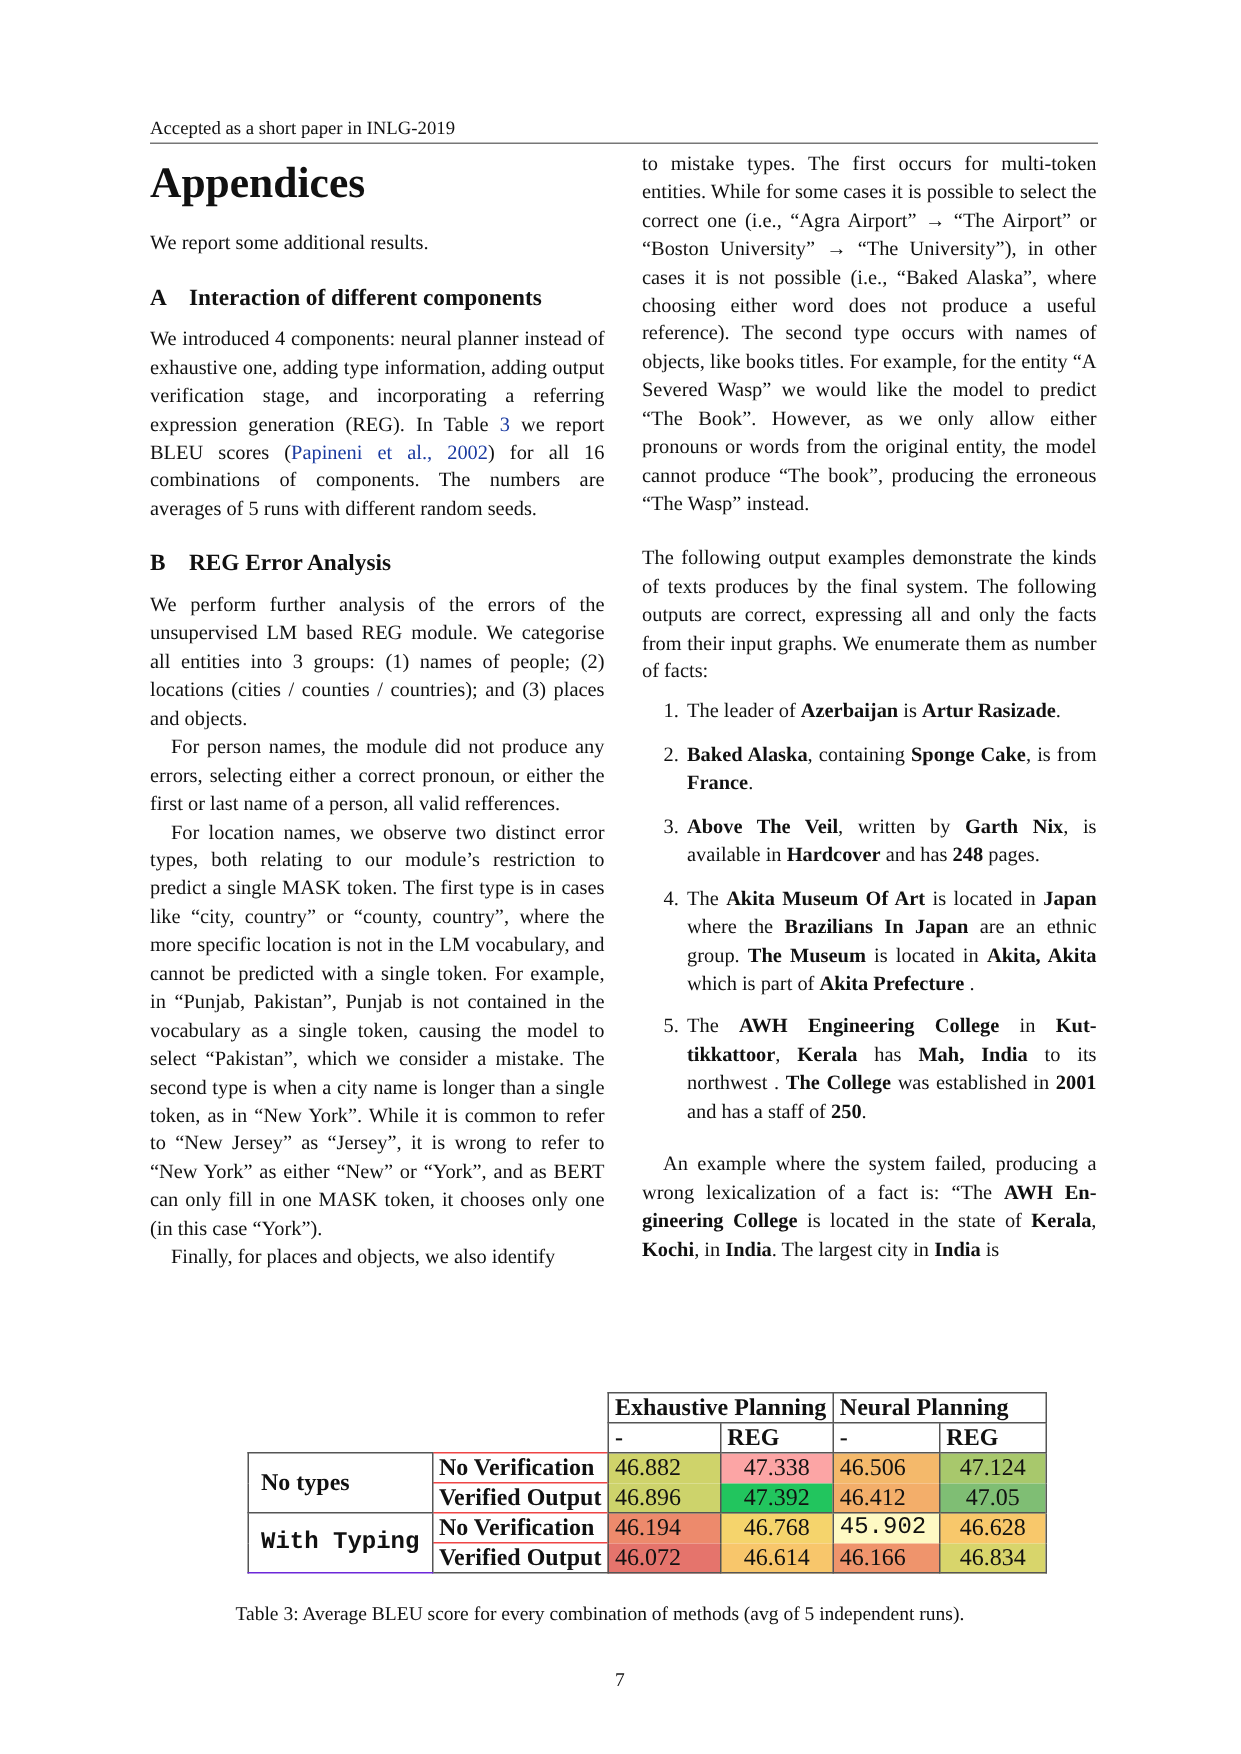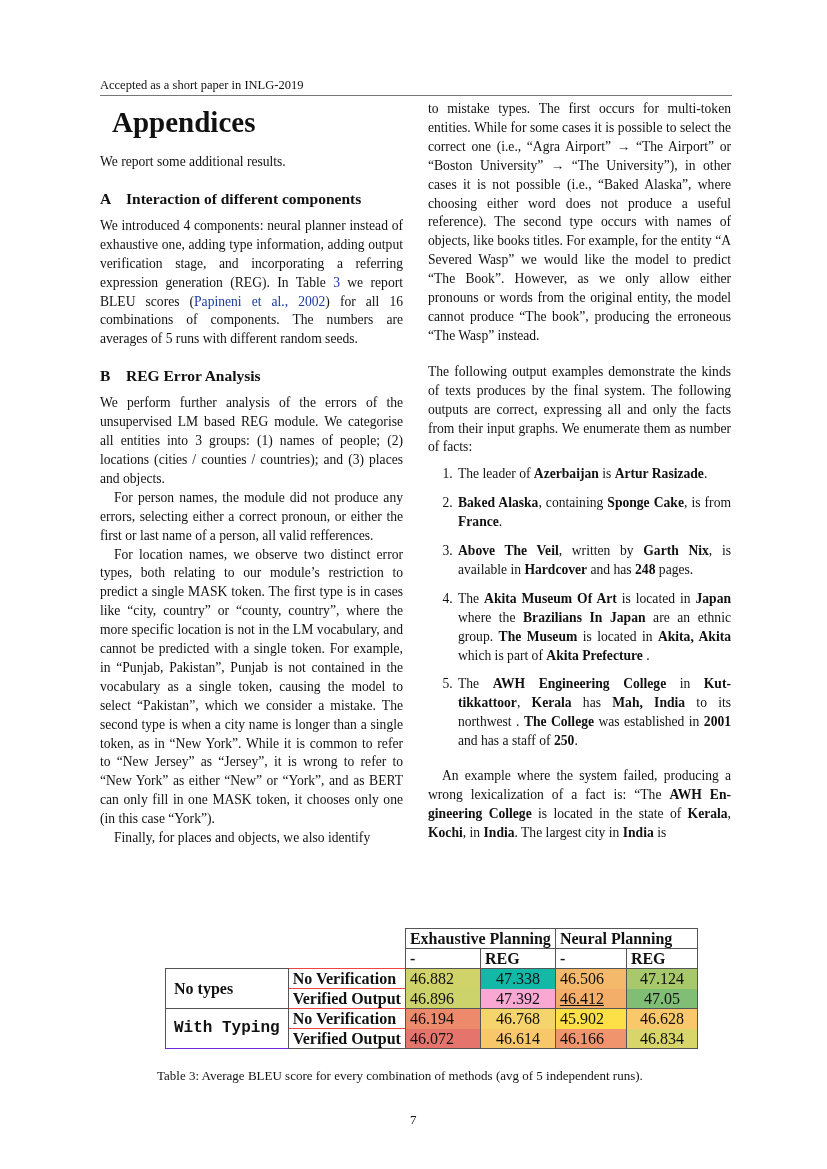--- a/index.html
+++ b/index.html
@@ -4,21 +4,21 @@
 <style>
   html, body { margin:0; padding:0; background:#ffffff; }
   body { width:827px; height:1169px; position:relative; overflow:hidden;
          font-family:"Liberation Serif", "DejaVu Serif", serif; color:#111; }
   .header { position:absolute; left:100px; top:78px; width:632px; font-size:12.5px;
             border-bottom:1.3px solid #777; padding-bottom:2px; line-height:15px; }
   .col { position:absolute; top:100px; width:303px; font-size:13.6px; line-height:18.9px;
          text-align:justify; hyphens:manual; }
   .col-left { left:100px; }
   .col-right { left:428px; }
-  h1 { font-size:29px; font-weight:bold; margin:5px 0 14px 12px; line-height:34px; }
+  h1 { font-size:29px; font-weight:bold; margin:5px 0 14px 0; line-height:34px; }
   h2 { font-size:15.5px; font-weight:bold; margin:0 0 8px 0; line-height:20px; }
   h2 .num { display:inline-block; width:26px; }
   p { margin:0; }
   p.indent { text-indent:14px; }
   .cite { color:#1a3aa0; }
   .gap-m { height:17px; }
   ol { margin:8px 0 16px 0; padding-left:28px; }
   ol li { margin-bottom:10px; padding-left:2px; }
   ol li::marker { font-weight:normal; }
   b { font-weight:bold; }
@@ -84,37 +84,37 @@
       <td class="blank" colspan="2"></td>
       <td class="hdr">-</td>
       <td class="hdr">REG</td>
       <td class="hdr">-</td>
       <td class="hdr">REG</td>
     </tr>
     <tr class="grp-top">
       <td class="rowgrp" rowspan="2">No types</td>
       <td class="rowlbl">No Verification</td>
       <td class="val left" style="background: rgb(207, 211, 106);">46.882</td>
-      <td class="val" style="background: #14b8a6;">47.338</td>
+      <td class="val" style="background: #fca5a5;">47.338</td>
       <td class="val left" style="background: rgb(244, 185, 107);">46.506</td>
       <td class="val" style="background: rgb(168, 200, 108);">47.124</td>
     </tr>
     <tr>
       <td class="rowlbl">Verified Output</td>
       <td class="val left" style="background: rgb(205, 211, 107);">46.896</td>
-      <td class="val" style="background: #f9a8d4;">47.392</td>
-      <td class="val left" style="background: rgb(243, 174, 106); text-decoration: underline;">46.412</td>
+      <td class="val" style="background: #22c55e;">47.392</td>
+      <td class="val left" style="background: rgb(243, 174, 106);">46.412</td>
       <td class="val" style="background: rgb(127, 190, 116);">47.05</td>
     </tr>
     <tr class="grp-top">
       <td class="rowgrp" rowspan="2" style="border-bottom:1px solid #6d28d9;font-family:Liberation Mono, monospace;">With Typing</td>
       <td class="rowlbl">No Verification</td>
       <td class="val left" style="background: rgb(237, 138, 108);">46.194</td>
       <td class="val" style="background: rgb(245, 212, 108);">46.768</td>
-      <td class="val left" style="background: #fde047;">45.902</td>
+      <td class="val left" style="background: #fef9c3; font-family: Liberation Mono, monospace;">45.902</td>
       <td class="val" style="background: rgb(248, 200, 107);">46.628</td>
     </tr>
     <tr class="last">
       <td class="rowlbl">Verified Output</td>
       <td class="val left" style="background: rgb(229, 116, 108);">46.072</td>
       <td class="val" style="background: rgb(248, 198, 107);">46.614</td>
       <td class="val left" style="background: rgb(239, 148, 108);">46.166</td>
       <td class="val" style="background: rgb(216, 213, 107);">46.834</td>
     </tr>
   </tbody>

